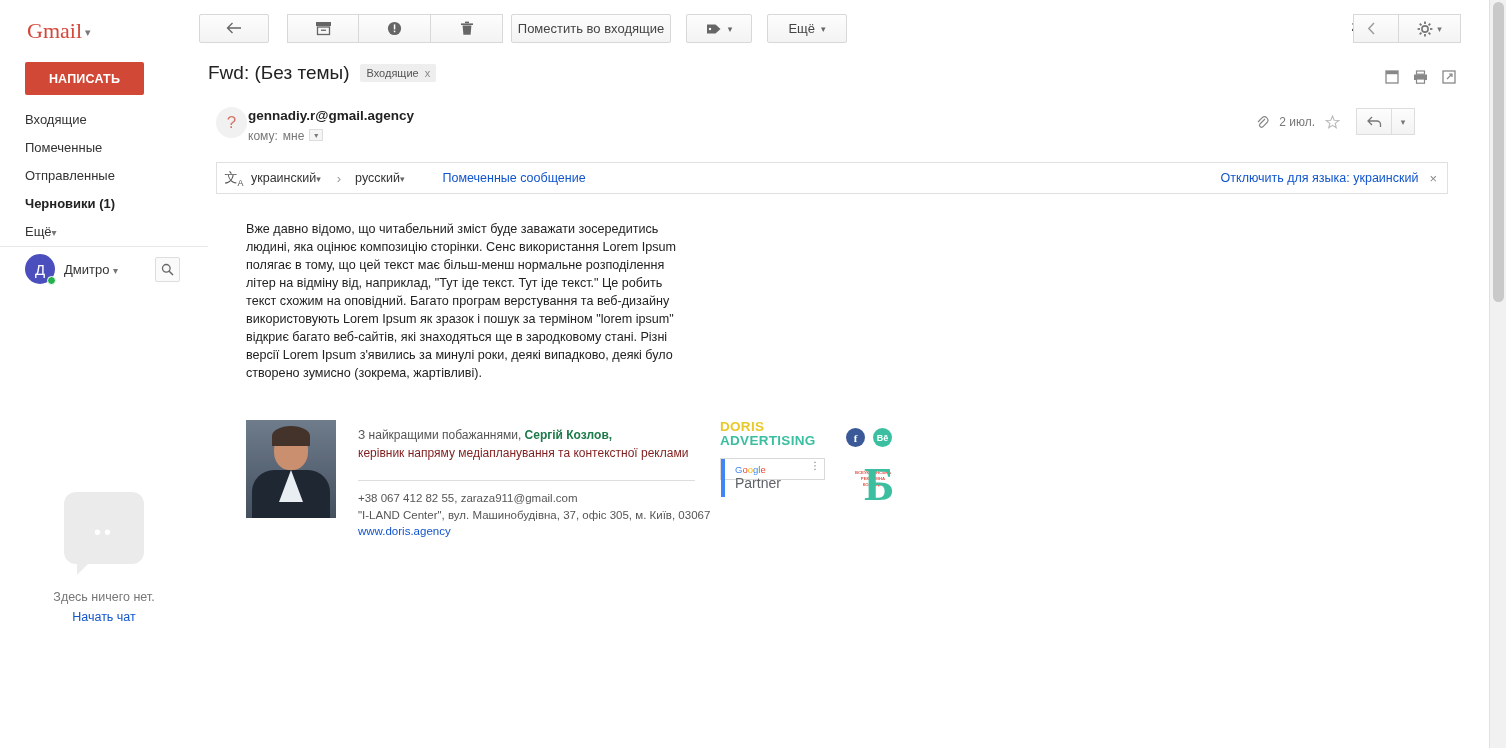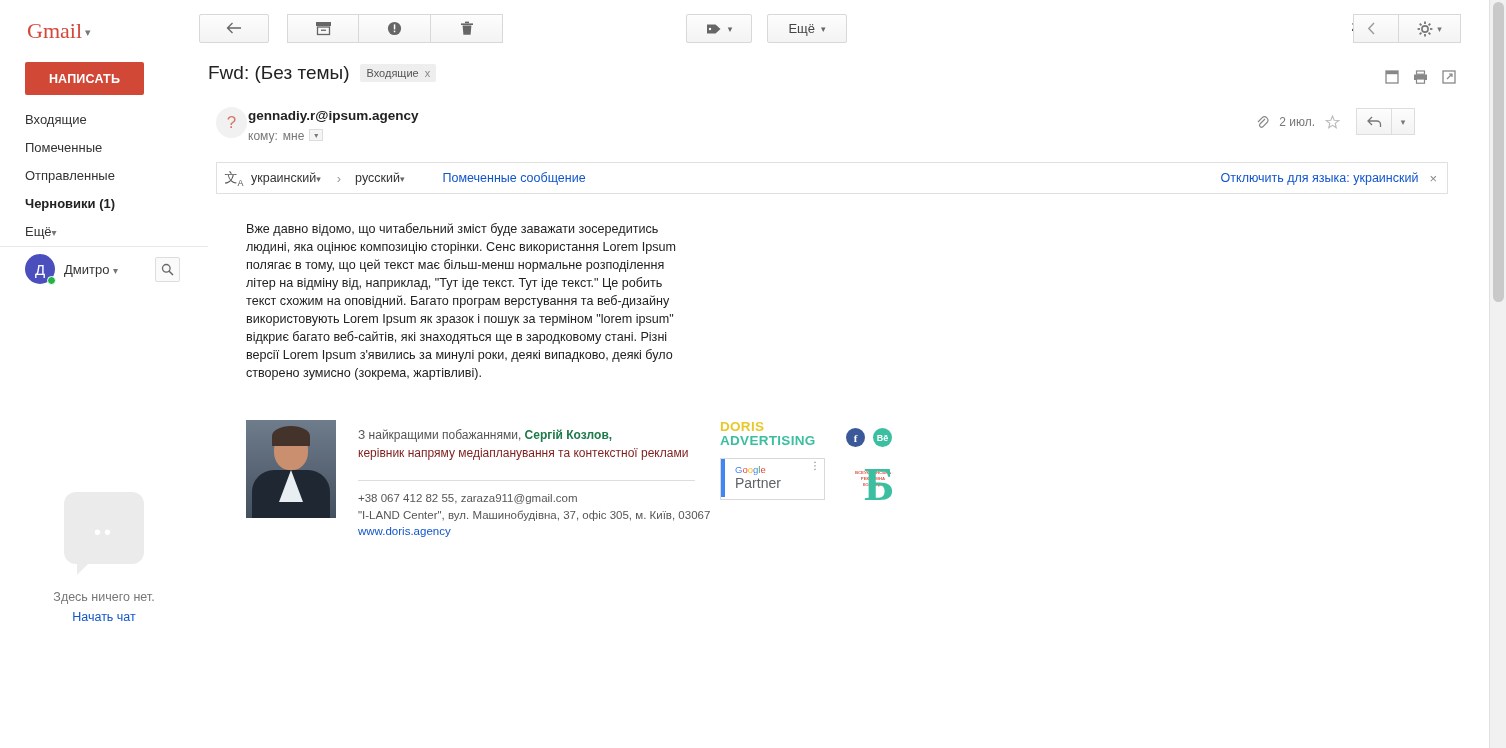--- a/index.html
+++ b/index.html
@@ -116,21 +116,21 @@
 
   
   .logos { position: absolute; left: 512px; top: 368px; width: 250px; }
   .doris-logo { position: absolute; left: 0; top: 0; font-family: "Liberation Sans", sans-serif; font-weight: bold; font-size: 13.5px; line-height: 14px; letter-spacing: .3px; }
   .doris-logo .l1 { color: #e8c92b; }
   .doris-logo .l2 { color: #3bbfa0; }
   .social { position: absolute; left: 126px; top: 8px; display: flex; gap: 8px; }
   .social .s { width: 19px; height: 19px; border-radius: 50%; color: #fff; font-size: 11px; display: flex; align-items: center; justify-content: center; font-weight: bold; cursor: pointer; }
   .s.fb { background: #3b5998; font-family: "Liberation Serif", serif; }
   .s.be { background: #3bbfa0; font-size: 9px; }
-  .gpartner { position: absolute; left: 0; top: 38px; width: 105px; height: 42px; border: 1px solid #d9d9d9; background: #fff; }
+  .gpartner { position: absolute; left: 0; top: 38px; width: 105px; height: 22px; border: 1px solid #d9d9d9; background: #fff; }
   .gpartner .bar { position: absolute; left: 0; top: 0; width: 4px; height: 38px; background: #4285f4; }
   .gpartner .g { position: absolute; left: 14px; top: 5px; font-size: 9.5px; font-family: "Liberation Sans", sans-serif; }
   .gpartner .g span:nth-child(1){color:#4285f4}.gpartner .g span:nth-child(2){color:#ea4335}.gpartner .g span:nth-child(3){color:#fbbc05}.gpartner .g span:nth-child(4){color:#4285f4}.gpartner .g span:nth-child(5){color:#34a853}.gpartner .g span:nth-child(6){color:#ea4335}
   .gpartner .p { position: absolute; left: 14px; top: 16px; font-size: 14px; color: #5f6368; }
   .gpartner .kebab { position: absolute; right: 4px; top: 5px; color: #777; font-size: 10px; line-height: 4px; }
   .vrk { position: absolute; left: 130px; top: 40px; width: 52px; height: 52px; }
   .vrk .mark { position: absolute; left: 14px; top: 0; width: 30px; height: 50px; color: #3bbfa0; font-size: 46px; font-weight: bold; font-family: "Liberation Serif", serif; line-height: 50px; }
   .vrk .txt { position: absolute; left: 0; top: 10px; width: 46px; font-size: 4.3px; line-height: 6px; color: #e05a4f; font-weight: bold; text-align: center; }
 
   
@@ -170,20 +170,23 @@
       </div>
       <div class="tb">
         <svg class="icon-svg" width="14" height="15" viewBox="0 0 14 15">
           <rect x="1" y="2.4" width="12" height="1.6" fill="#666"></rect>
           <rect x="5" y="0.6" width="4" height="1.6" fill="#666"></rect>
           <path d="M2.6 4.4 h8.8 l-0.8 9.4 h-7.2 z" fill="#666"></path>
         </svg>
       </div>
     </div>
 
+    <div class="tbtn" style="left:511px; width:160px;">
+      <span>Поместить во входящие</span>
+    </div>
 
     <div class="tbtn" style="left:686px; width:66px; gap:6px;">
       <svg class="icon-svg" width="16" height="14" viewBox="0 0 16 14">
         <path d="M1 2.5 h8.5 l5 4.5 l-5 4.5 H1 z" fill="#666"></path>
         <circle cx="4" cy="7" r="1.2" fill="#fff"></circle>
       </svg>
       <span style="font-size:9px;color:#666;">▾</span>
     </div>
 
     <div class="tbtn" style="left:767px; width:80px; gap:6px;">
@@ -289,21 +292,21 @@
         <rect x="3.5" y="9" width="8" height="4.2" fill="#fff" stroke="#888" stroke-width="1.2"></rect>
       </svg>
       <svg class="icon-svg" width="14" height="14" viewBox="0 0 14 14">
         <rect x="1" y="1" width="12" height="12" fill="none" stroke="#888" stroke-width="1.3"></rect>
         <path d="M5 9 L10 4 M7 4 H10 V7" stroke="#888" stroke-width="1.2" fill="none"></path>
       </svg>
     </div>
 
     <div class="msg">
       <div class="qmark">?</div>
-      <div class="sender">gennadiy.r@ipsum.agency</div>
+      <div class="sender">gennadiy.r@gmail.agency</div>
       <div class="to-line">
         <span>кому:</span>
         <span>мне</span>
         <span class="to-caret">▾</span>
       </div>
 
       <div class="msg-meta">
         <svg class="icon-svg" width="14" height="14" viewBox="0 0 14 14">
           <path d="M10 4 L5 9 a2 2 0 0 0 2.8 2.8 L12 7.5 a3.4 3.4 0 0 0 -4.8 -4.8 L3 7" stroke="#888" stroke-width="1.2" fill="none"></path>
         </svg>

